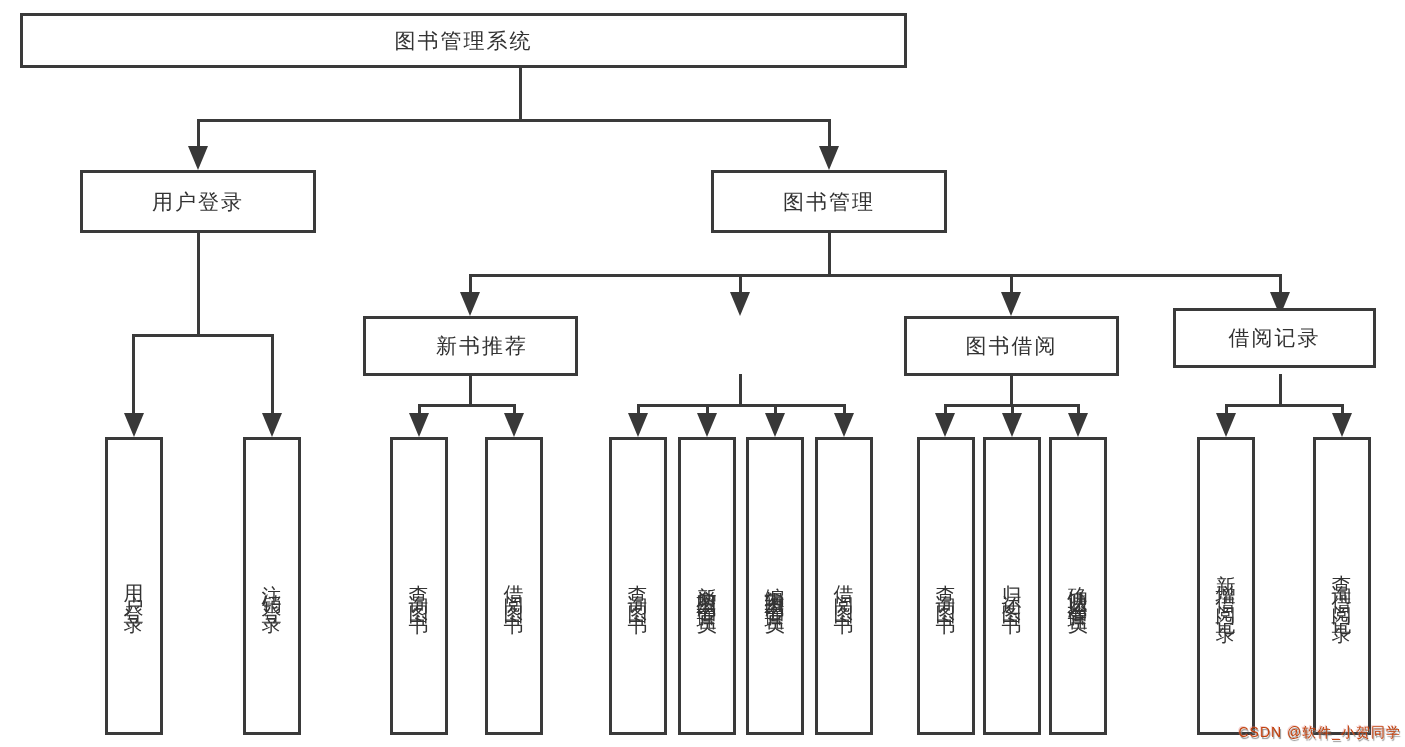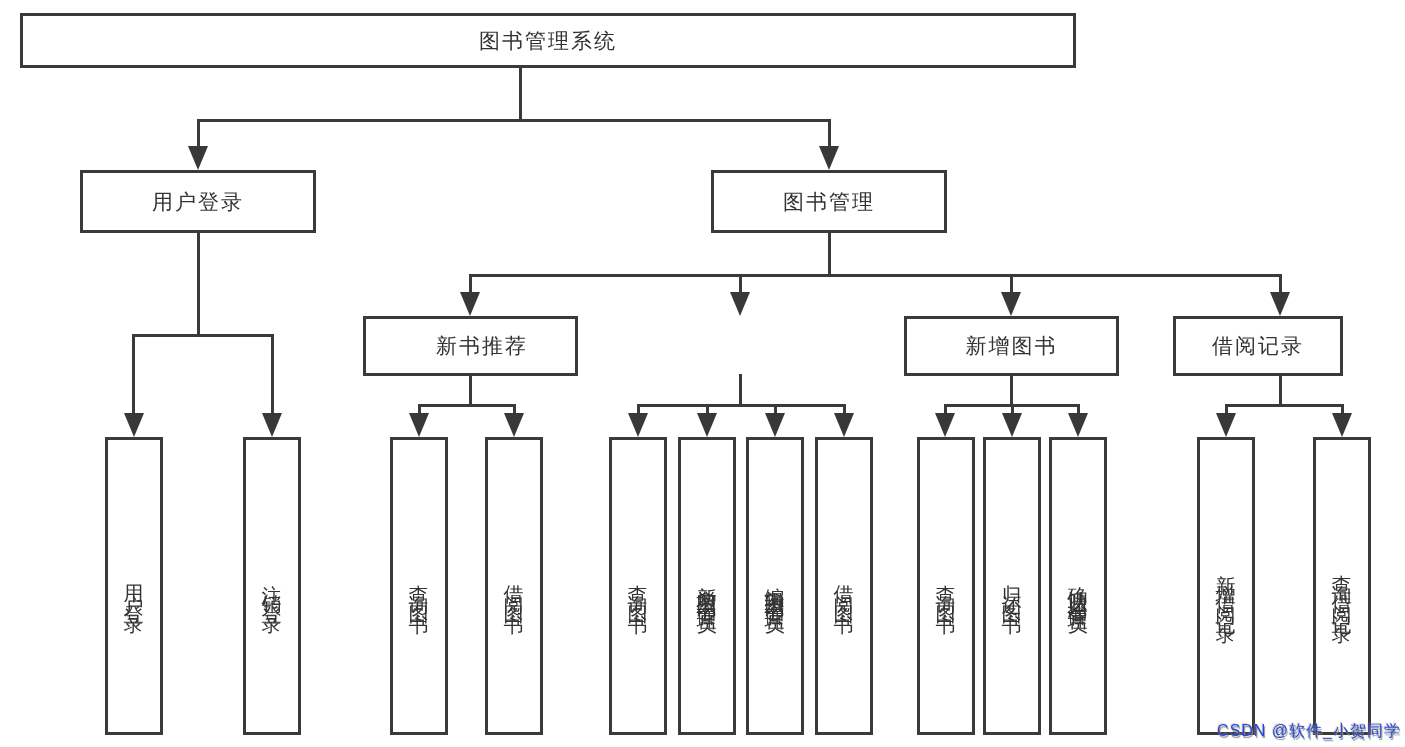--- a/index.html
+++ b/index.html
@@ -23,31 +23,31 @@
   .hline, .vline { position:absolute; background:#3a3a3a; }
   .hline { height:3px; }
   .vline { width:3px; }
   .arw {
     position:absolute; width:0; height:0;
     border-left:10px solid transparent; border-right:10px solid transparent;
     border-top:24px solid #383838;
   }
   .watermark {
     position:absolute; right:4px; bottom:5px;
-    font-size:16px; color:#1d4ed8; letter-spacing:1px;
+    font-size:14px; color:#c2410c; letter-spacing:1px;
     text-shadow:1px 2px 1px #8f8f8f, -1px -1px 0 rgba(222,120,120,0.35);
     z-index:10;
   }
 </style>
 </head>
 <body>
 
 <div class="stage">
 
-  <div class="node" style="left:20px; top:13px; width:1056px; height:55px;">
+  <div class="node" style="left:20px; top:13px; width:887px; height:55px;">
     <span>图书管理系统</span>
   </div>
 
   <div class="vline" style="left:519px; top:66px; height:55px;"></div>
   <div class="hline" style="left:197px; top:119px; width:634px;"></div>
   <div class="vline" style="left:197px; top:119px; height:30px;"></div>
   <div class="vline" style="left:828px; top:119px; height:30px;"></div>
   <div class="arw" style="left:188px; top:146px;"></div>
   <div class="arw" style="left:819px; top:146px;"></div>
 
@@ -73,23 +73,23 @@
   <div class="vline" style="left:1279px; top:274px; height:21px;"></div>
   <div class="arw" style="left:460px; top:292px;"></div>
   <div class="arw" style="left:730px; top:292px;"></div>
   <div class="arw" style="left:1001px; top:292px;"></div>
   <div class="arw" style="left:1270px; top:292px;"></div>
 
   <div class="node" style="left:363px; top:316px; width:215px; height:60px;padding-left:23px;">
     <span>新书推荐</span>
   </div>
   <div class="node" style="left:904px; top:316px; width:215px; height:60px;">
-    <span>新增图书</span>
+    <span>图书借阅</span>
   </div>
-  <div class="node" style="left:1173px; top:316px; width:170px; height:60px;">
+  <div class="node" style="left:1173px; top:308px; width:203px; height:60px;">
     <span>借阅记录</span>
   </div>
 
   <div class="vline" style="left:469px; top:374px; height:32px;"></div>
   <div class="hline" style="left:418px; top:404px; width:98px;"></div>
   <div class="vline" style="left:418px; top:404px; height:12px;"></div>
   <div class="vline" style="left:513px; top:404px; height:12px;"></div>
   <div class="arw" style="left:409px; top:413px;"></div>
   <div class="arw" style="left:504px; top:413px;"></div>
 

